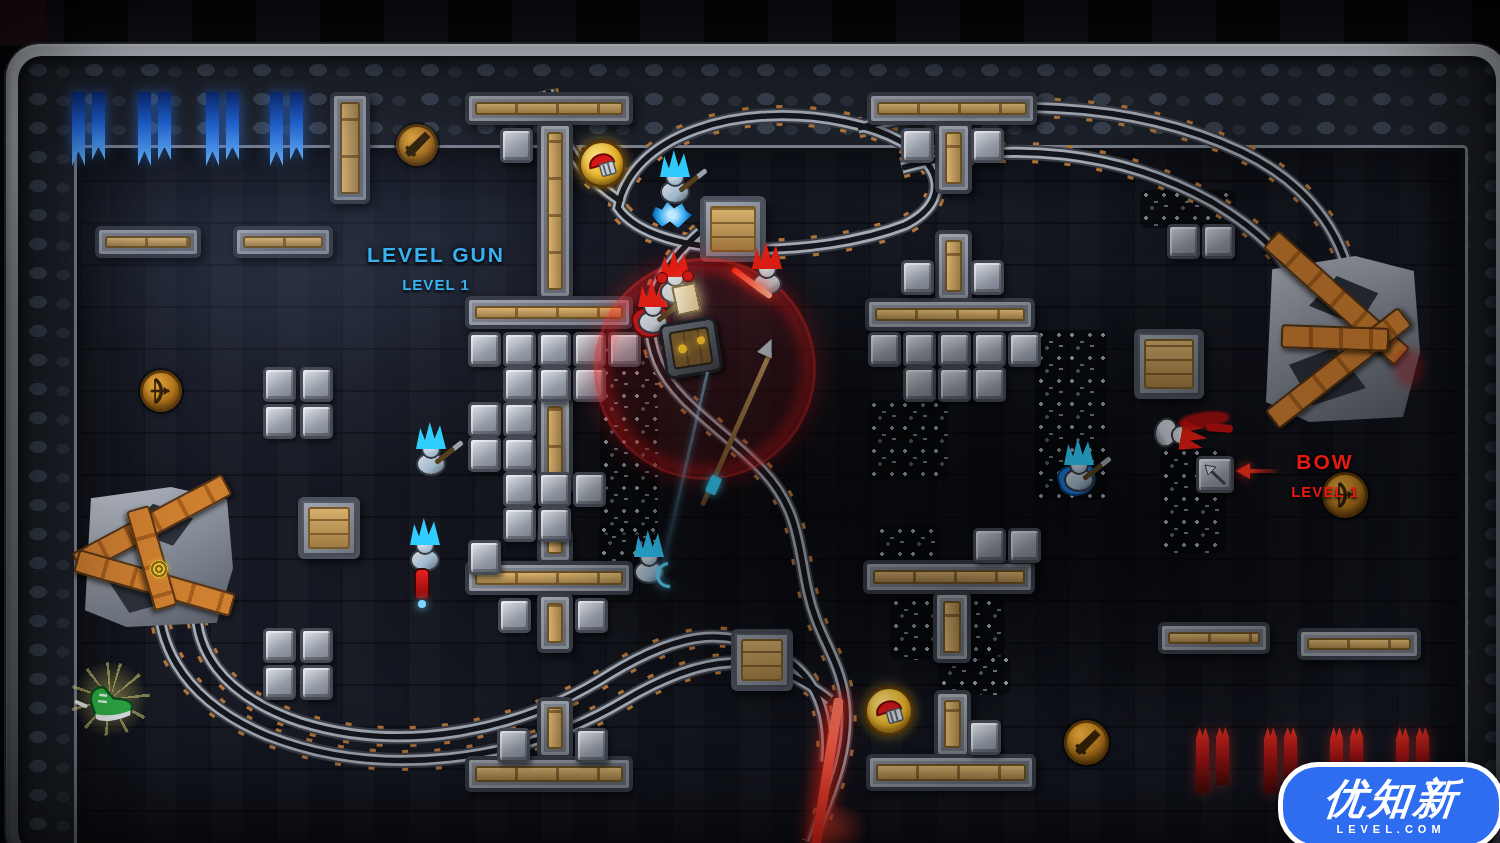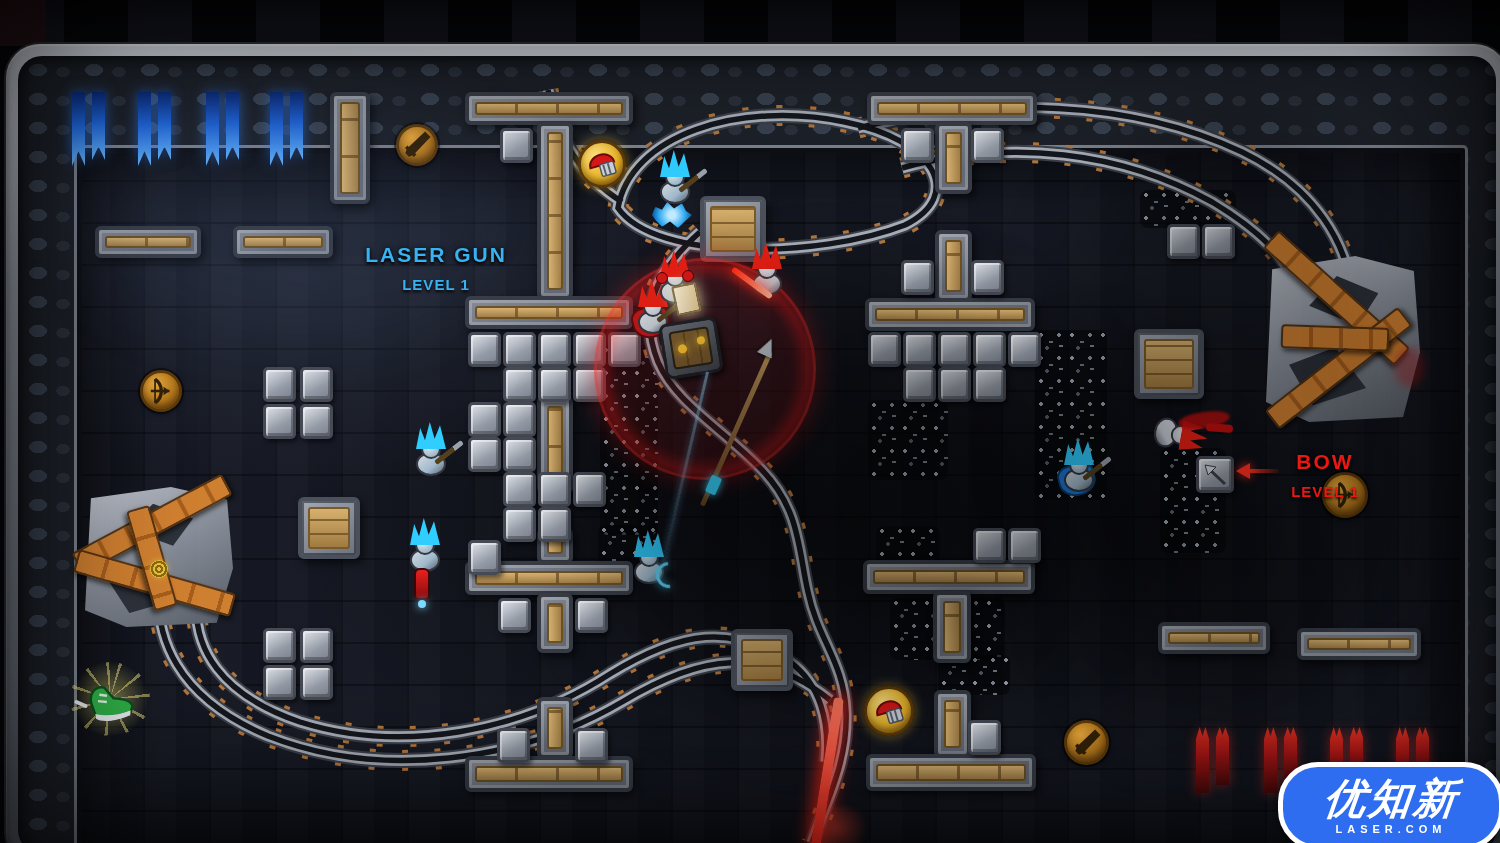--- a/index.html
+++ b/index.html
@@ -448,27 +448,27 @@
       <div class="" style="left: 1236px; top: 460px; width: 80px; height: 22px;">
         <div style="left:0;top:3px;width:0;height:0;border-top:8px solid transparent;border-bottom:8px solid transparent;border-right:14px solid #ff3020;filter:drop-shadow(0 0 5px #ff3020);"></div>
        <div style="left:13px;top:9px;width:30px;height:4px;background:linear-gradient(90deg,#ff3020,rgba(255,48,32,.1));border-radius:2px;"></div>
       </div>
       <div class="" style="left: 590px; top: 300px; width: 500px; height: 400px; border-radius: 50%; background: rgba(0, 0, 0, 0.32); filter: blur(46px);"></div>
       <div class="" style="left: 1060px; top: 120px; width: 360px; height: 620px; border-radius: 50%; background: rgba(0, 0, 0, 0.26); filter: blur(42px);"></div>
       <div class="" style="left: 70px; top: 95px; width: 460px; height: 240px; border-radius: 50%; background: rgba(95, 115, 160, 0.08); filter: blur(34px);"></div>
     </div>
 
   <div class="glabel" id="lbl-laser" style="left: 326px; top: 243px; width: 220px; color: rgb(56, 178, 242); z-index: 7;">
-    <div class="lt">LASER GUN</div>
+    <div class="lt">LEVEL GUN</div>
     <div class="ls">LEVEL 1</div>
   </div>
   <div class="glabel" id="lbl-bow" style="left: 1235px; top: 450px; width: 180px; color: rgb(234, 24, 18); z-index: 7;">
     <div class="lt">BOW</div>
     <div class="ls">LEVEL 1</div>
   </div>
 
   <div class="vig"></div>
 
   <div class="wm">
     <div class="wm1">优知新</div>
-    <div class="wm2">LASER.COM</div>
+    <div class="wm2">LEVEL.COM</div>
   </div>
 </div>
 
 </body></html>

